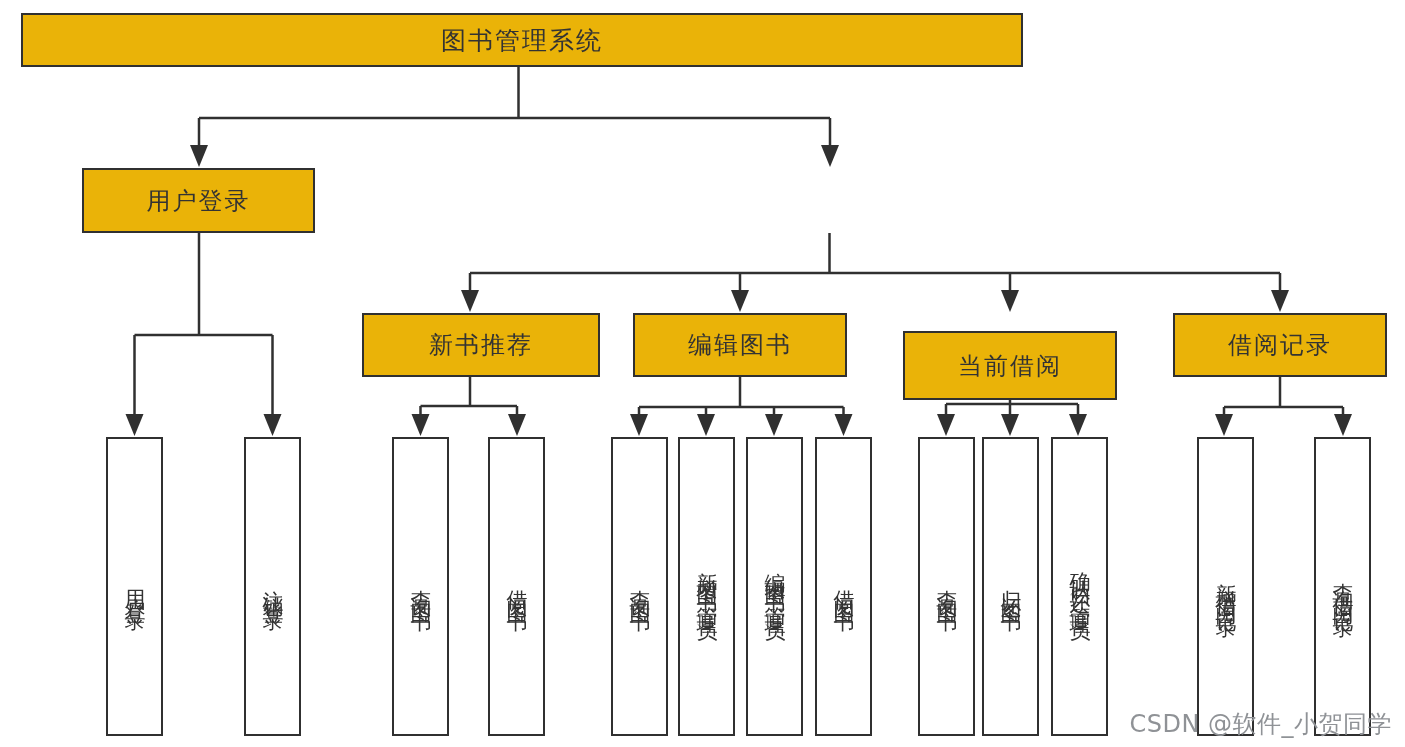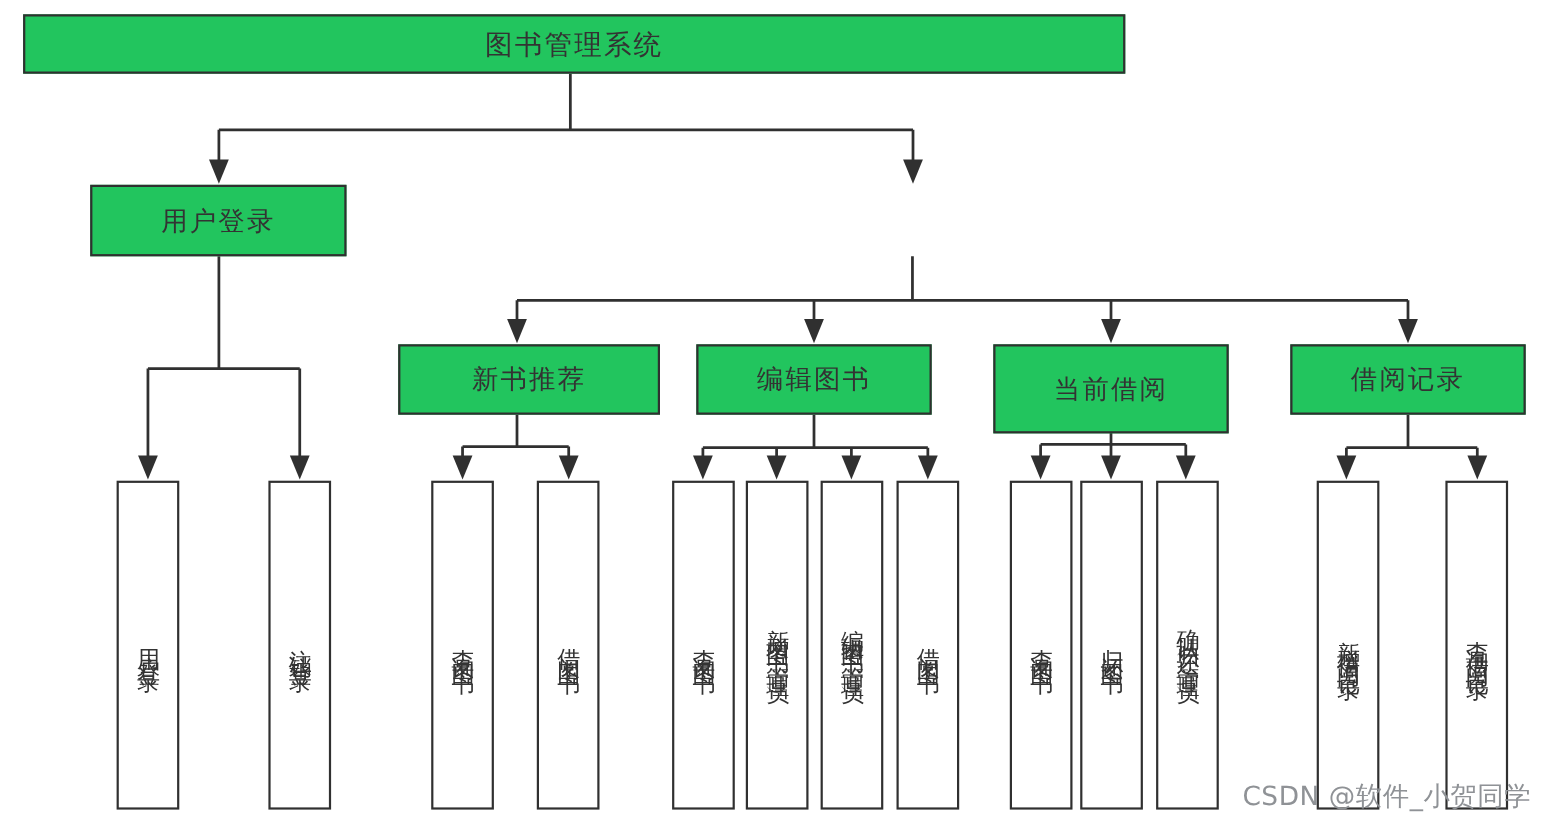--- a/index.html
+++ b/index.html
@@ -17,21 +17,21 @@
   }
   #connectors {
     position: absolute;
     left: 0;
     top: 0;
   }
   .box {
     position: absolute;
     box-sizing: border-box;
     border: 2.5px solid #303030;
-    background: #22c55e;
+    background: #eab308;
     display: flex;
     align-items: center;
     justify-content: center;
     color: #333333;
     letter-spacing: 2px;
     white-space: nowrap;
   }
   .root  { font-size: 25px; }
   .lvl   { font-size: 24px; }
   .leaf  {
@@ -115,21 +115,21 @@
   <div class="box lvl" style="left:82px; top:168px; width:233px; height:65px;">
     <span>用户登录</span>
   </div>
 
   <div class="box lvl" style="left:362px; top:313px; width:238px; height:64px;">
     <span>新书推荐</span>
   </div>
   <div class="box lvl" style="left:633px; top:313px; width:214px; height:64px;">
     <span>编辑图书</span>
   </div>
-  <div class="box lvl" style="left:903px; top:313px; width:214px; height:81px;">
+  <div class="box lvl" style="left:903px; top:331px; width:214px; height:69px;">
     <span>当前借阅</span>
   </div>
   <div class="box lvl" style="left:1173px; top:313px; width:214px; height:64px;">
     <span>借阅记录</span>
   </div>
 
   <div class="leaf" style="left:106px;">
     <span>用户登录</span>
   </div>
   <div class="leaf" style="left:244px;">

